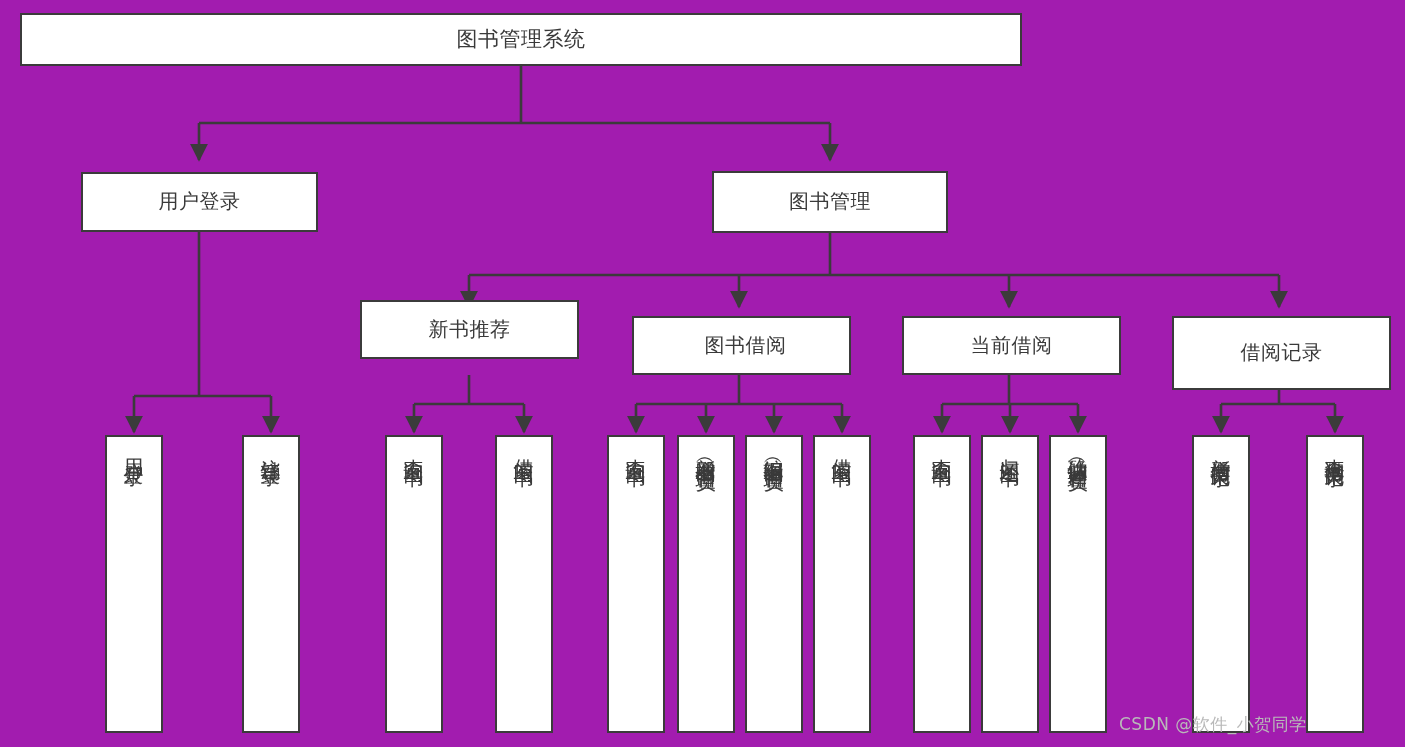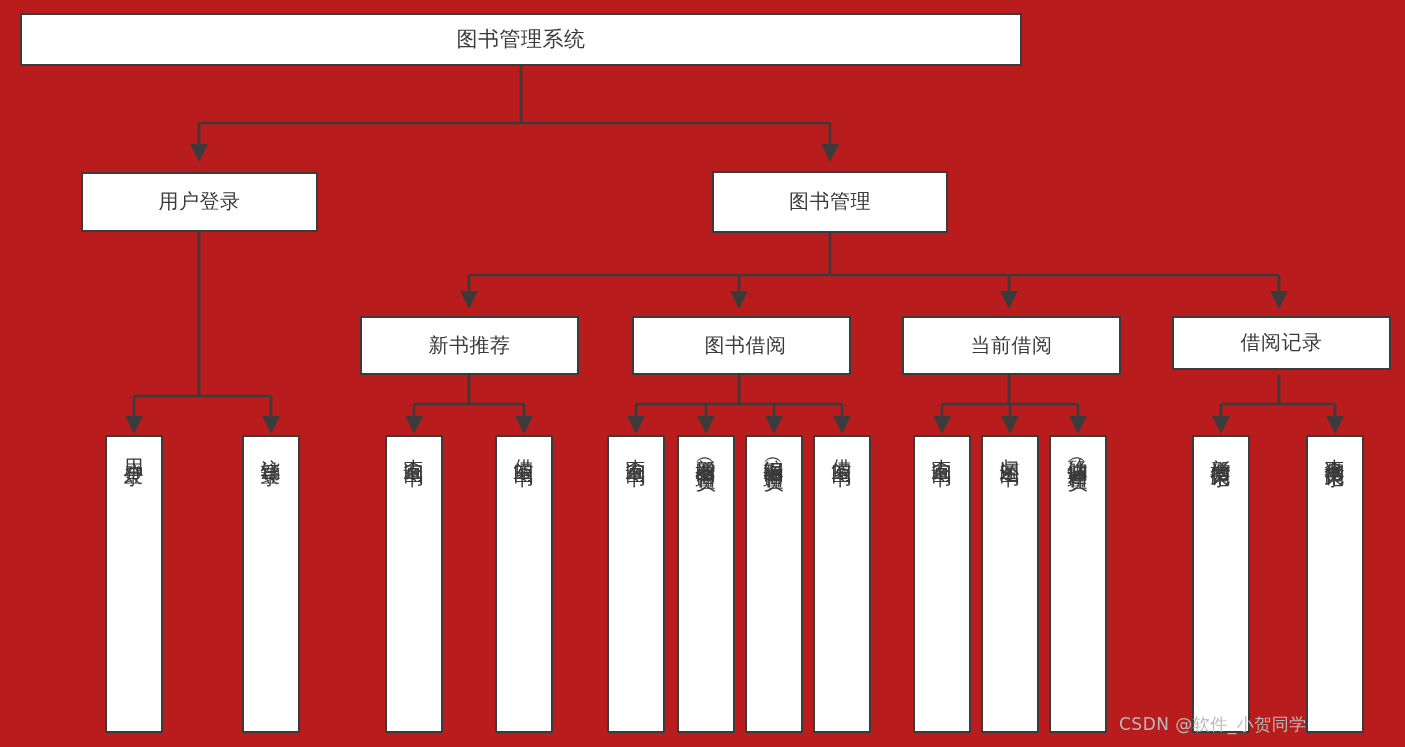--- a/index.html
+++ b/index.html
@@ -7,21 +7,21 @@
     padding: 0;
     background: #ffffff;
   }
   body {
     font-family: "DejaVu Sans", "Liberation Sans", sans-serif;
   }
   #diagram-root {
     position: relative;
     width: 1405px;
     height: 747px;
-    background: #b91c1c;
+    background: #a21caf;
     overflow: hidden;
   }
   #edge-layer {
     position: absolute;
     left: 0;
     top: 0;
     width: 1405px;
     height: 747px;
   }
   .node {
@@ -130,33 +130,33 @@
   </div>
 
   <div class="node node-l2" style="left:81px; top:172px; width:237px; height:60px;">
     <span class="node-label">用户登录</span>
   </div>
 
   <div class="node node-l2" style="left:712px; top:171px; width:236px; height:62px;">
     <span class="node-label">图书管理</span>
   </div>
 
-  <div class="node node-l3" style="left:360px; top:316px; width:219px; height:59px;">
+  <div class="node node-l3" style="left:360px; top:300px; width:219px; height:59px;">
     <span class="node-label">新书推荐</span>
   </div>
 
   <div class="node node-l3" style="left:632px; top:316px; width:219px; height:59px;padding-left:8px;">
     <span class="node-label">图书借阅</span>
   </div>
 
   <div class="node node-l3" style="left:902px; top:316px; width:219px; height:59px;">
     <span class="node-label">当前借阅</span>
   </div>
 
-  <div class="node node-l3" style="left:1172px; top:316px; width:219px; height:54px;">
+  <div class="node node-l3" style="left:1172px; top:316px; width:219px; height:74px;">
     <span class="node-label">借阅记录</span>
   </div>
 
   <div class="node node-leaf" style="left:105px; top:435px; width:58px; height:298px;">
     <span class="node-label">用户登录</span>
   </div>
 
   <div class="node node-leaf" style="left:242px; top:435px; width:58px; height:298px;">
     <span class="node-label">注销登录</span>
   </div>

